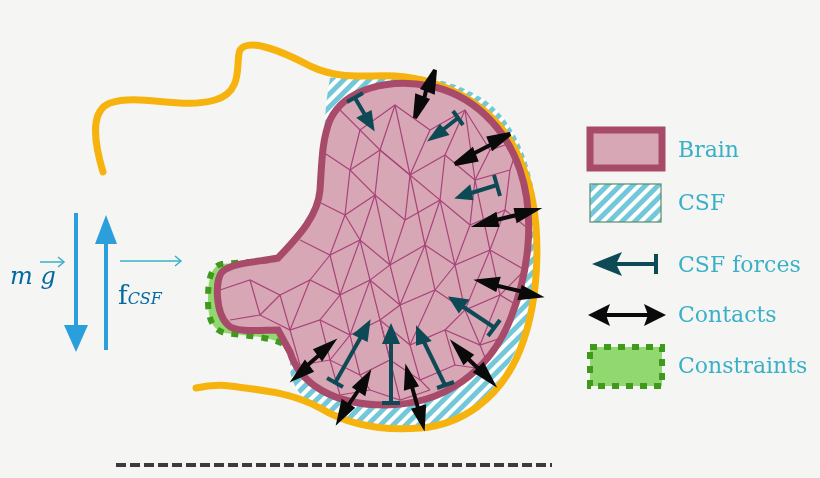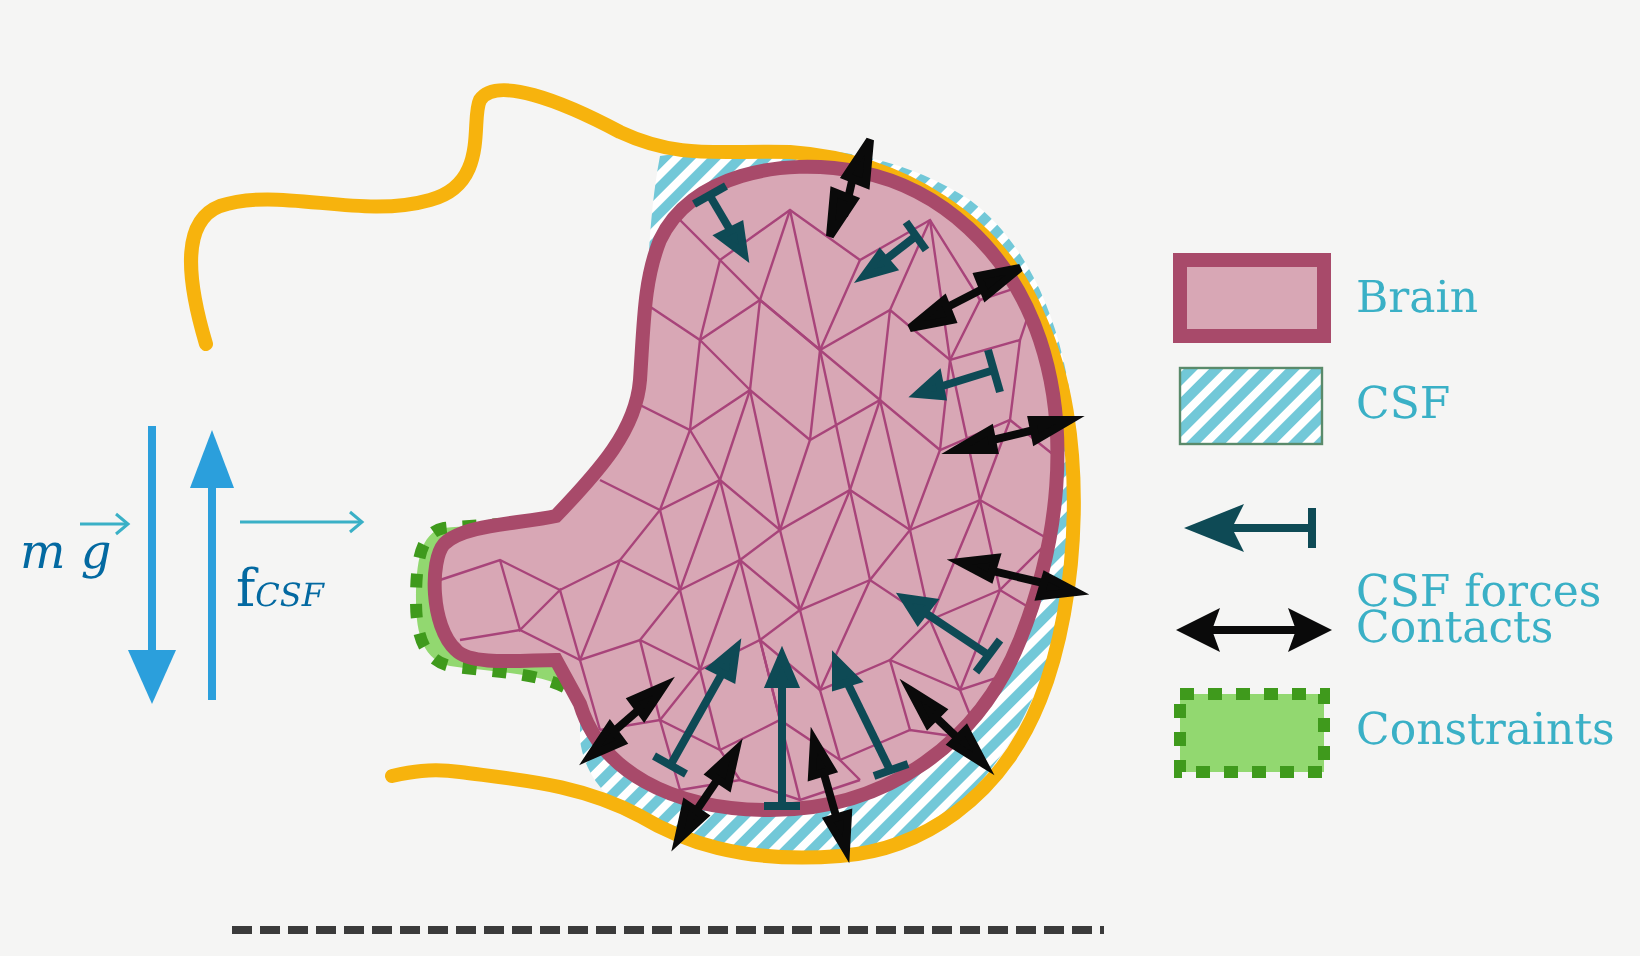--- a/index.html
+++ b/index.html
@@ -178,16 +178,16 @@
 <div class="math" style="left:10px; top:262px; font-size:24px;">
   <i>m</i>
   <i>g</i>
 </div>
 <div class="math" style="left:118px; top:280px; font-size:26px;">
   <b style="font-weight:normal;">f</b><i style="font-size:16px;">CSF</i>
 </div>
 
 <div class="legend-label" style="left:678px; top:137px;">Brain</div>
 <div class="legend-label" style="left:678px; top:190px;">CSF</div>
-<div class="legend-label" style="left:678px; top:252px;margin-top:32px;">CSF forces</div>
+<div class="legend-label" style="left:678px; top:252px;">CSF forces</div>
 <div class="legend-label" style="left:678px; top:302px;">Contacts</div>
 <div class="legend-label" style="left:678px; top:353px;">Constraints</div>
 </div>
 
 </body></html>

